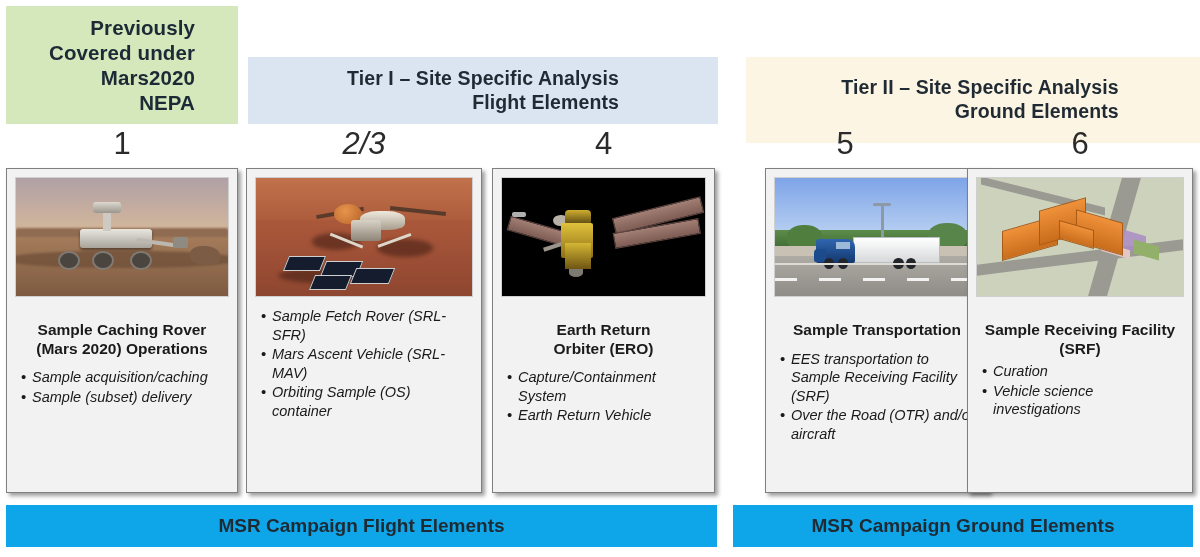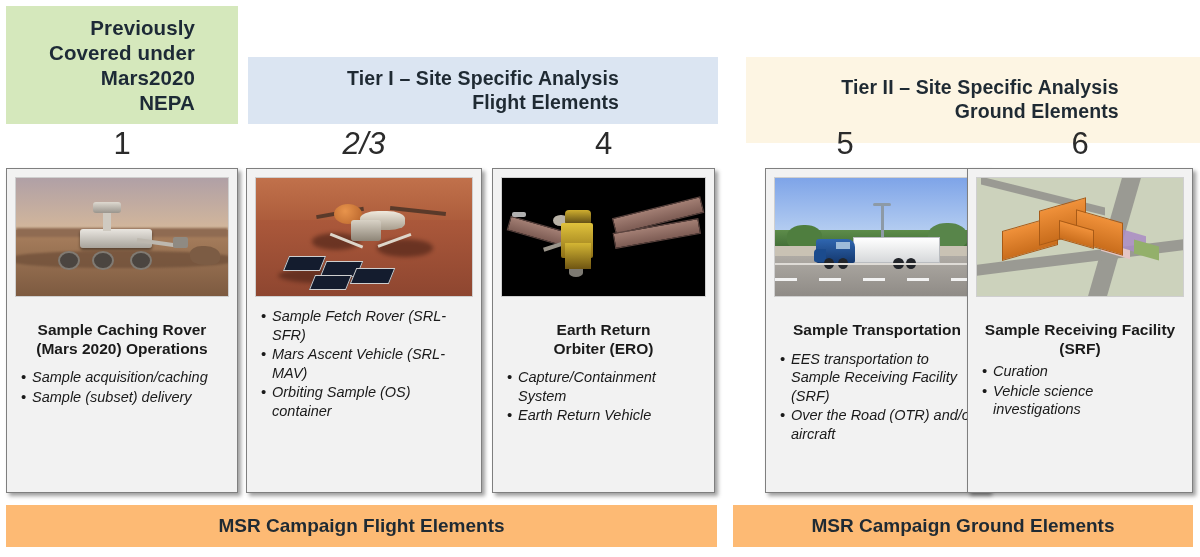--- a/index.html
+++ b/index.html
@@ -100,21 +100,21 @@
   .card-bullets li:before{
     content:"\2022";
     position:absolute;left:0;top:-1px;
     font-style:normal;
     font-size:15px;
   }
 
   
   .footer{
     top:505px;height:42px;
-    background:#fdba74;
+    background:#0ea5e9;
     display:flex;align-items:center;justify-content:center;
     font-weight:bold;font-size:19px;
     color:#1f2a33;
   }
   .footer-flight{left:6px;width:711px;}
   .footer-ground{left:733px;width:460px;}
 
   
 
   

